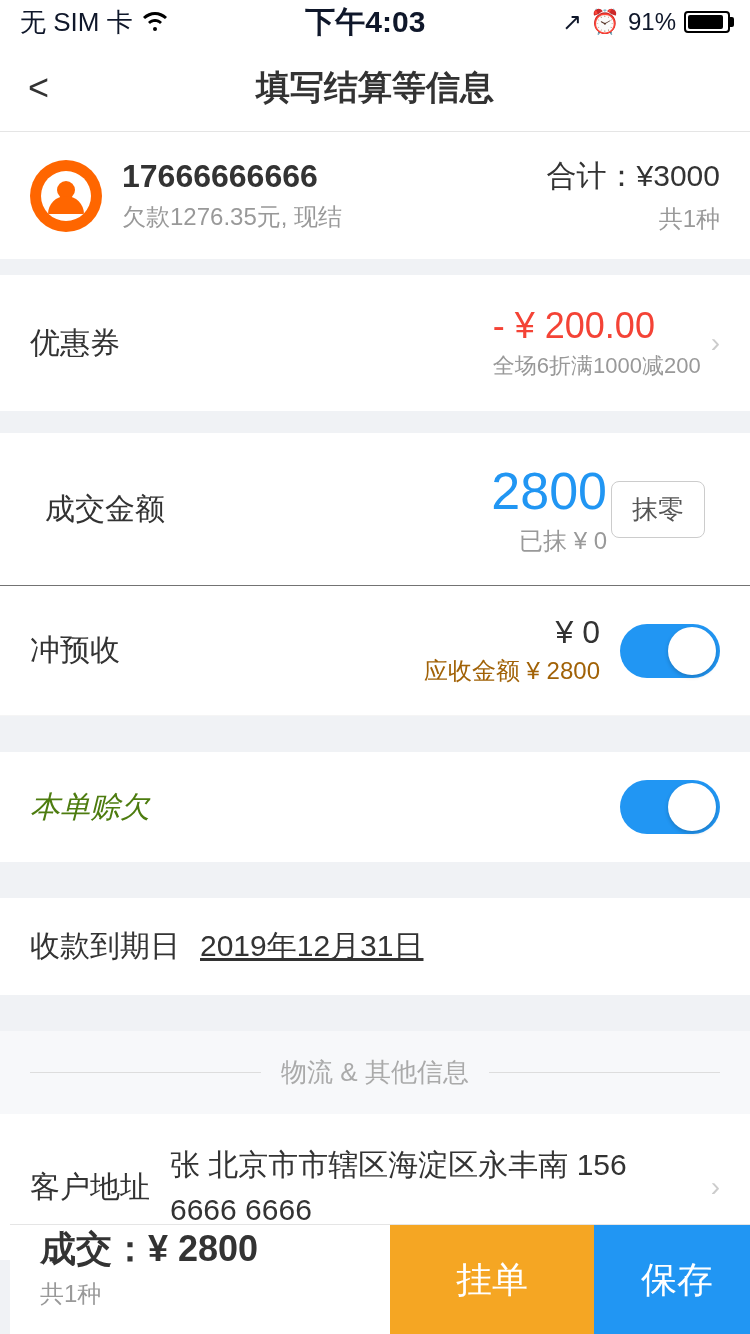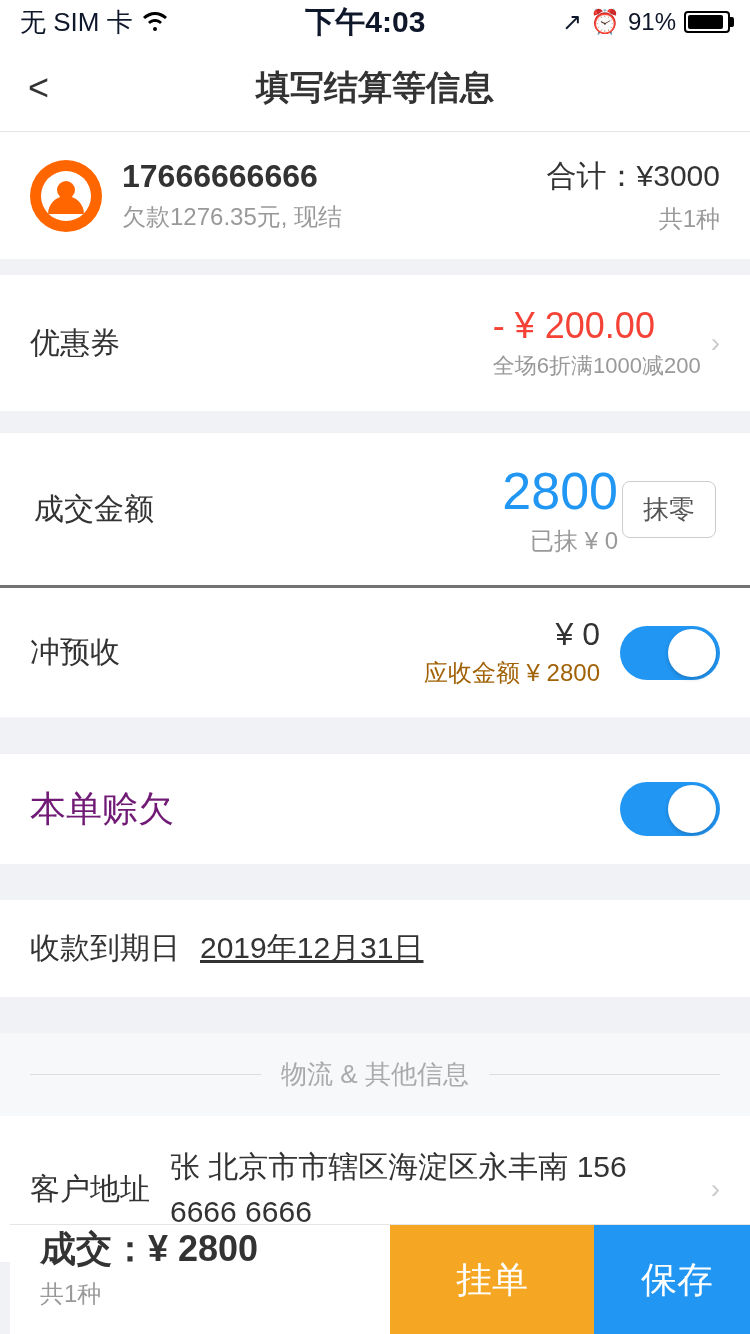--- a/index.html
+++ b/index.html
@@ -178,25 +178,25 @@
     }
 
     
     .section-card {
       background: #fff;
       margin-bottom: 16px;
     }
 
     
     .form-row {
-      padding: 28px 34px;
-      display: flex;
-      align-items: center;
-      justify-content: space-between;
-      border-bottom: 3px solid #737373;
+      padding: 28px 45px;
+      display: flex;
+      align-items: center;
+      justify-content: space-between;
+      border-bottom: 1px solid #737373;
     }
     .form-row:last-child { border-bottom: none; }
     .row-label {
       font-size: 30px;
       color: #333;
     }
     .row-right {
       display: flex;
       align-items: center;
       gap: 4px;
@@ -265,21 +265,21 @@
     .chong-amount { font-size: 32px; color: #333; }
     .chong-receivable { font-size: 24px; color: #a16207; margin-top: 4px; }
 
     
     .sheqian-row {
       padding: 28px 30px;
       display: flex;
       align-items: center;
       justify-content: space-between;
     }
-    .sheqian-label { font-size: 36px; color: #701a75; }
+    .sheqian-label { font-size: 30px; color: #4d7c0f; font-style: italic; }
 
     
     .date-row {
       padding: 28px 30px;
       display: flex;
       align-items: center;
       gap: 20px;
     }
     .date-label { font-size: 30px; color: #333; }
     .date-value { font-size: 30px; color: #333; text-decoration: underline; }

